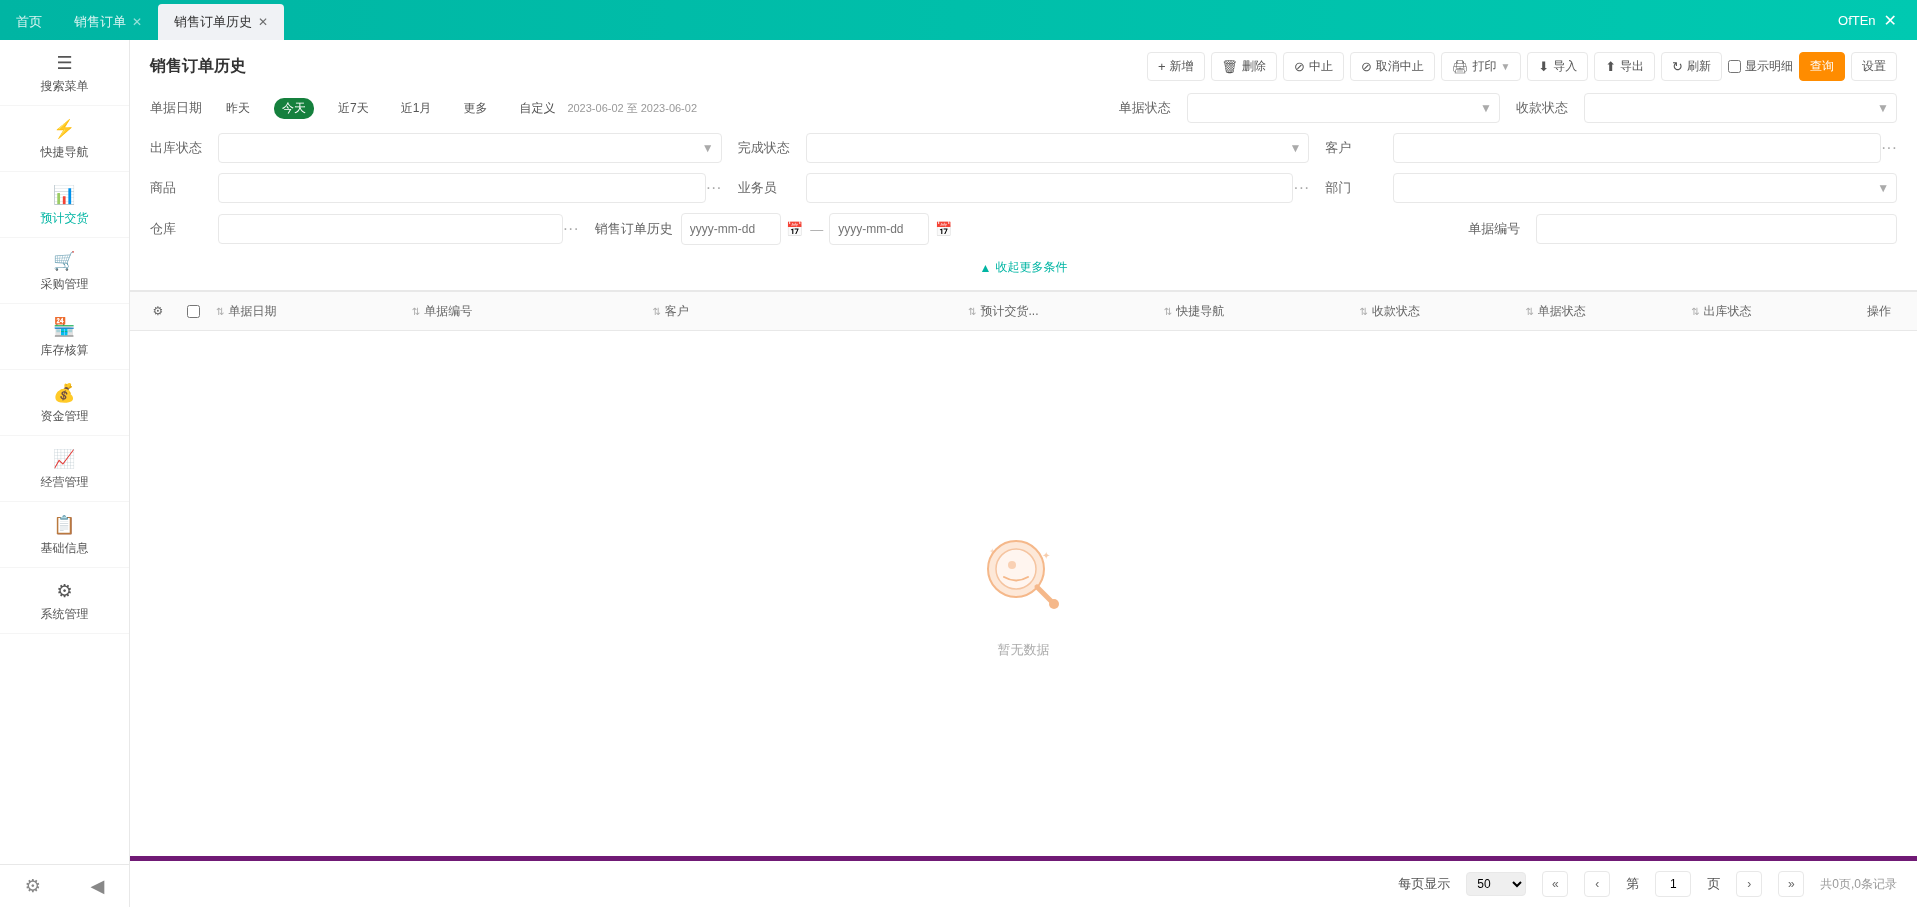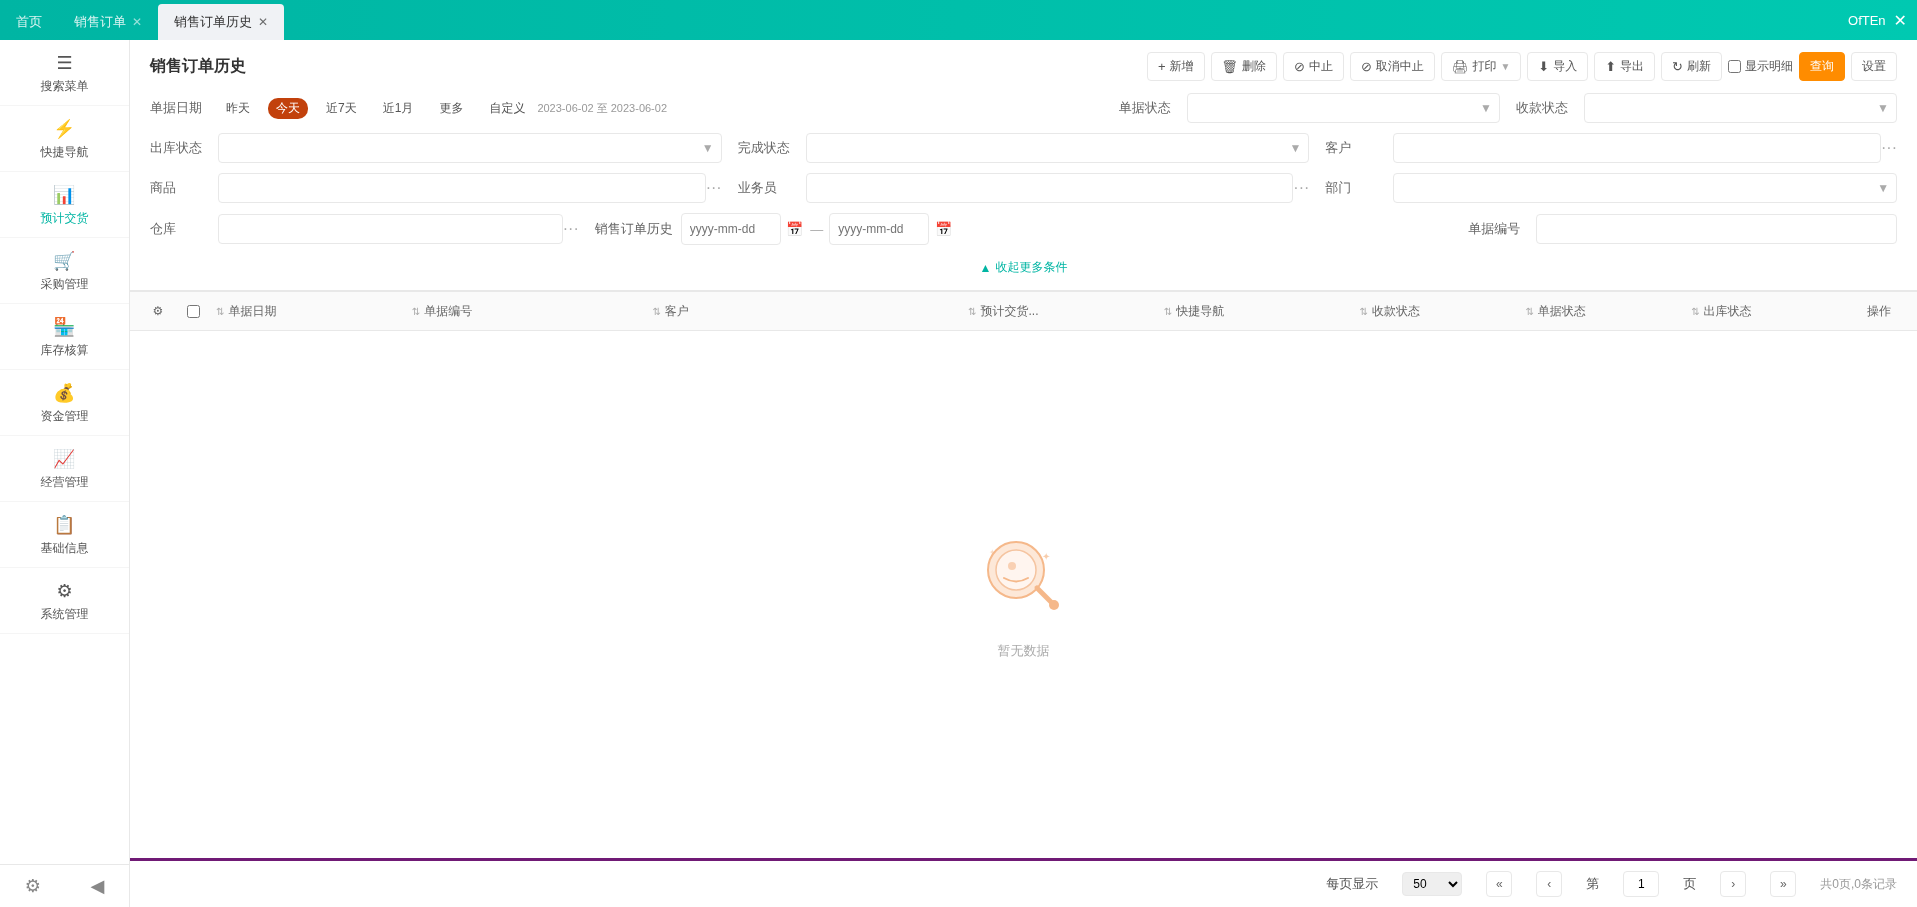--- a/index.html
+++ b/index.html
@@ -40,21 +40,21 @@
     }
     .tab-item .tab-close {
       font-size: 12px;
       color: inherit;
       opacity: 0.7;
       cursor: pointer;
     }
     .top-bar-right {
       display: flex;
       align-items: center;
-      padding-right: 10px;
+      padding-right: 20px;
       gap: 8px;
       color: white;
     }
     .top-bar-right .often-text {
       font-size: 13px;
       color: white;
     }
 
     
     .main-layout {
@@ -211,32 +211,32 @@
     }
     .date-filter {
       display: flex;
       align-items: center;
       gap: 4px;
       flex: 2;
     }
     .date-tag-group {
       display: flex;
       align-items: center;
-      gap: 10px;
+      gap: 16px;
       flex-wrap: wrap;
     }
     .date-tag {
       padding: 2px 8px;
       border-radius: 3px;
       font-size: 12px;
       cursor: pointer;
       color: #555;
     }
     .date-tag.active {
-      background: #c2410c;
+      background: #15803d;
       color: white;
       border-radius: 10px;
     }
     .date-range-text {
       font-size: 11px;
       color: #999;
       white-space: nowrap;
     }
     .filter-input {
       border: 1px solid #e8e8e8;
@@ -337,26 +337,26 @@
       height: 100px;
     }
     .empty-text {
       color: #aaa;
       font-size: 13px;
     }
 
     
     .pagination-bar {
       background: white;
-      border-top: 3px solid #701a75;
+      border-top: 5px solid #701a75;
       padding: 10px 20px;
       display: flex;
       align-items: center;
       justify-content: flex-end;
-      gap: 24px;
+      gap: 16px;
       font-size: 13px;
       color: #555;
     }
     .page-size-select {
       border: 1px solid #e8e8e8;
       border-radius: 4px;
       padding: 3px 6px;
       font-size: 12px;
       width: 60px;
     }

